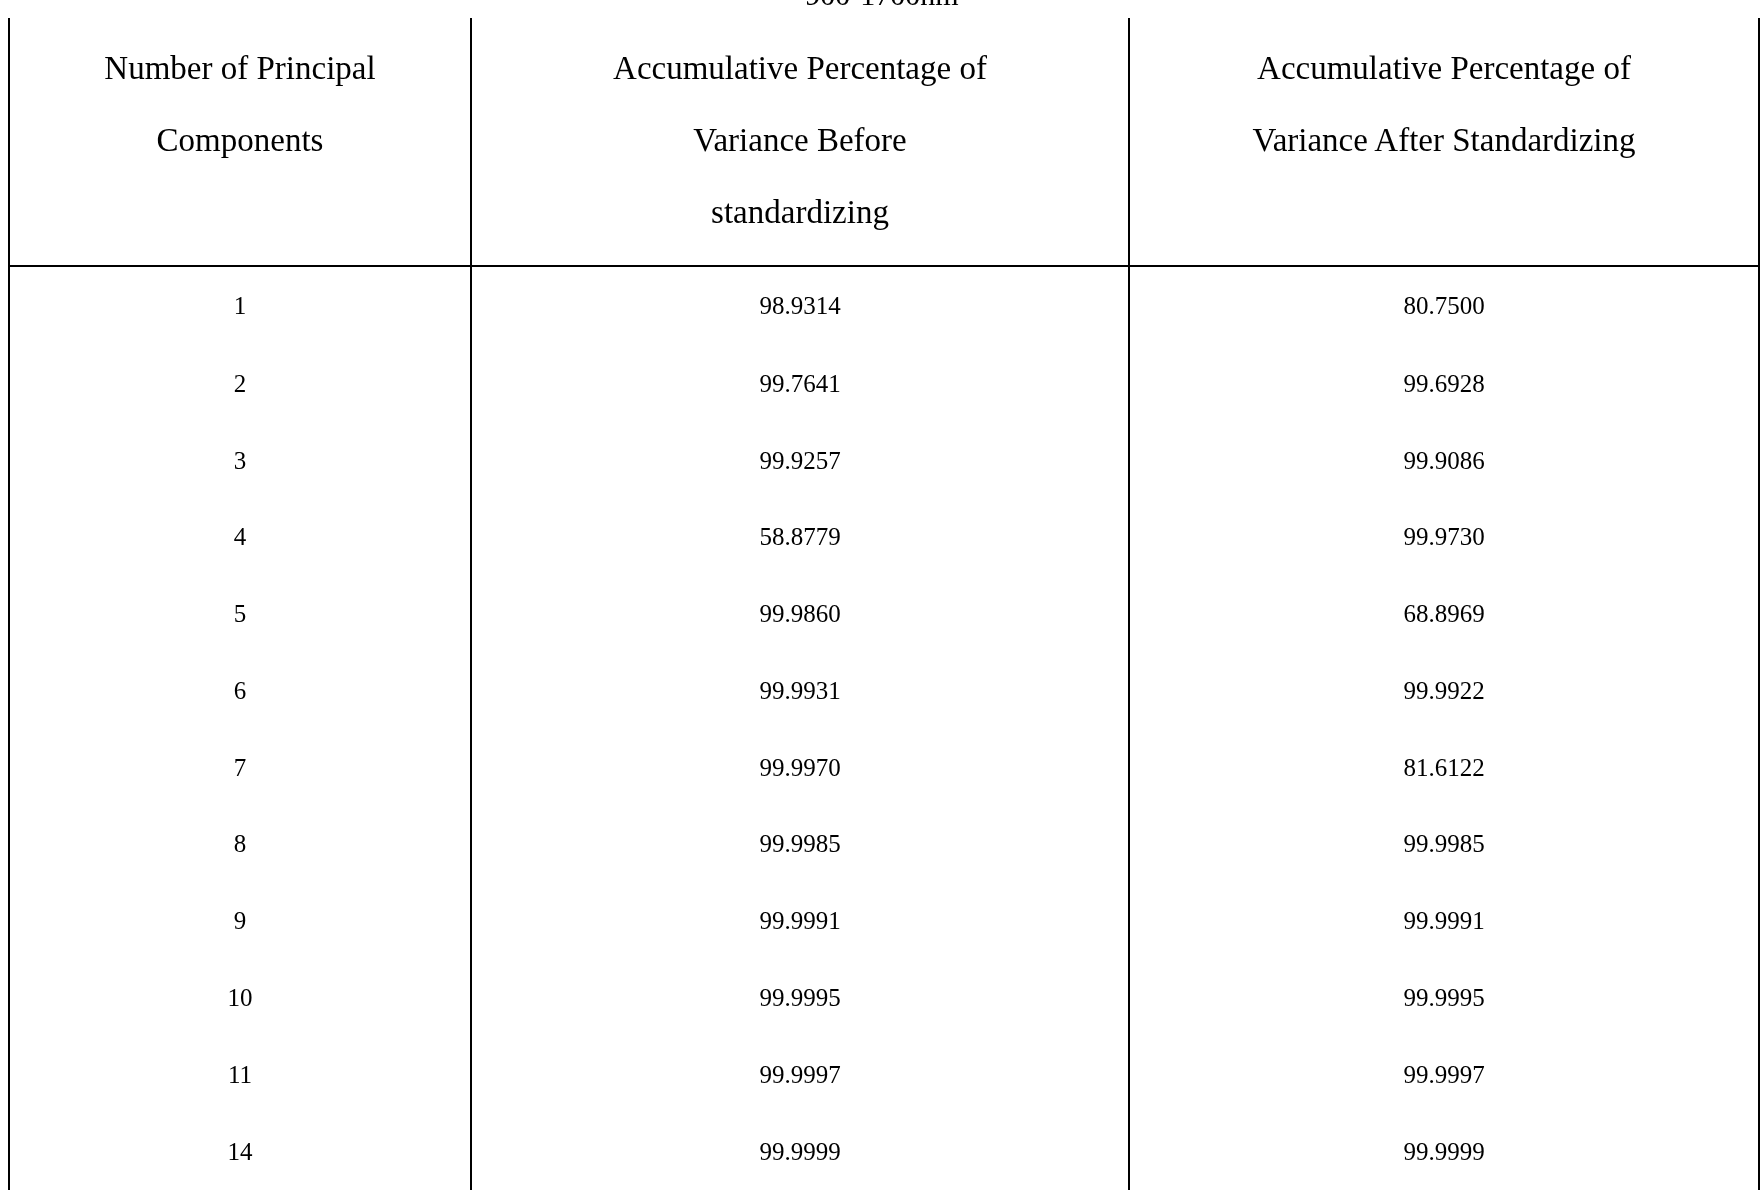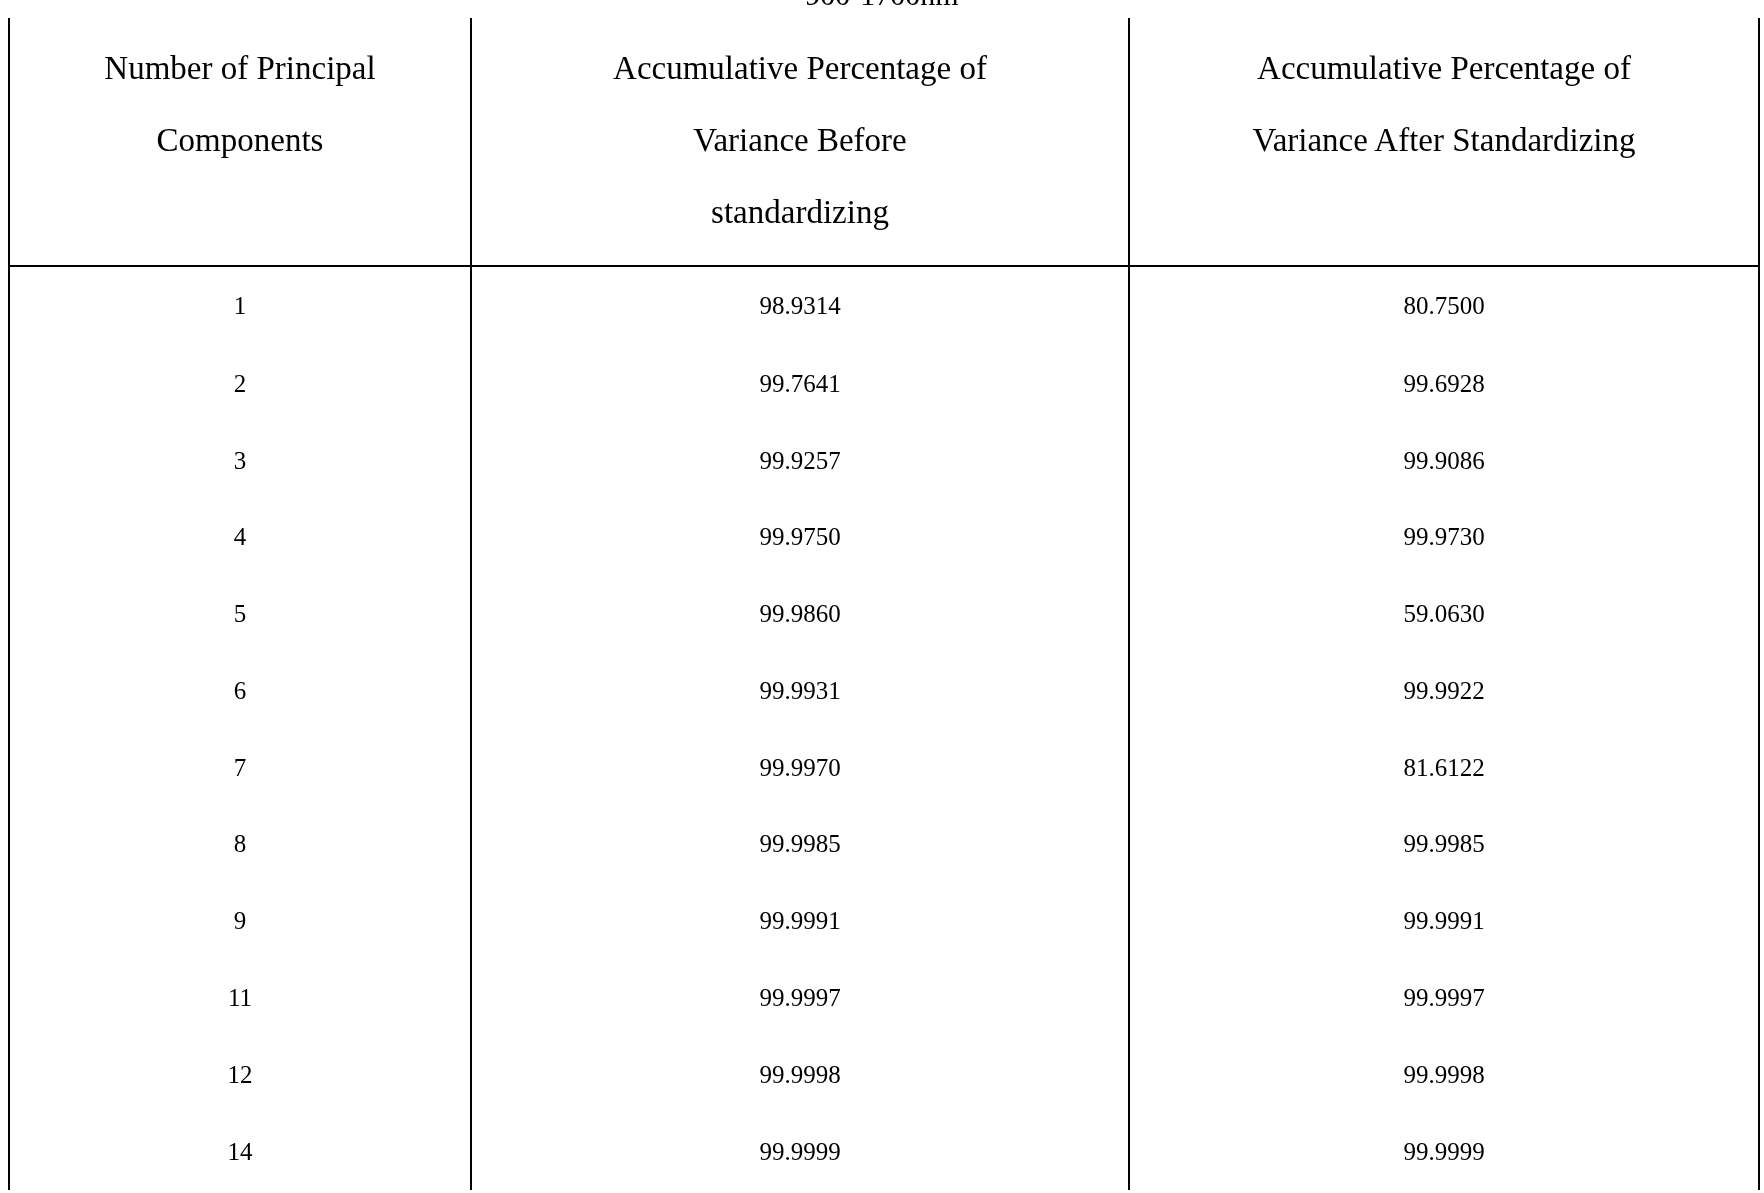--- a/index.html
+++ b/index.html
@@ -116,27 +116,27 @@
           <td>99.7641</td>
           <td>99.6928</td>
         </tr>
         <tr>
           <td>3</td>
           <td>99.9257</td>
           <td>99.9086</td>
         </tr>
         <tr>
           <td>4</td>
-          <td>99.9750</td>
+          <td>58.8779</td>
           <td>99.9730</td>
         </tr>
         <tr>
           <td>5</td>
           <td>99.9860</td>
-          <td>59.0630</td>
+          <td>68.8969</td>
         </tr>
         <tr>
           <td>6</td>
           <td>99.9931</td>
           <td>99.9922</td>
         </tr>
         <tr>
           <td>7</td>
           <td>99.9970</td>
           <td>81.6122</td>
@@ -145,28 +145,28 @@
           <td>8</td>
           <td>99.9985</td>
           <td>99.9985</td>
         </tr>
         <tr>
           <td>9</td>
           <td>99.9991</td>
           <td>99.9991</td>
         </tr>
         <tr>
+          <td>10</td>
+          <td>99.9995</td>
+          <td>99.9995</td>
+        </tr>
+        <tr>
           <td>11</td>
           <td>99.9997</td>
           <td>99.9997</td>
-        </tr>
-        <tr>
-          <td>12</td>
-          <td>99.9998</td>
-          <td>99.9998</td>
         </tr>
         <tr>
           <td>14</td>
           <td>99.9999</td>
           <td>99.9999</td>
         </tr>
       </tbody>
   </table>
 
 </div>

